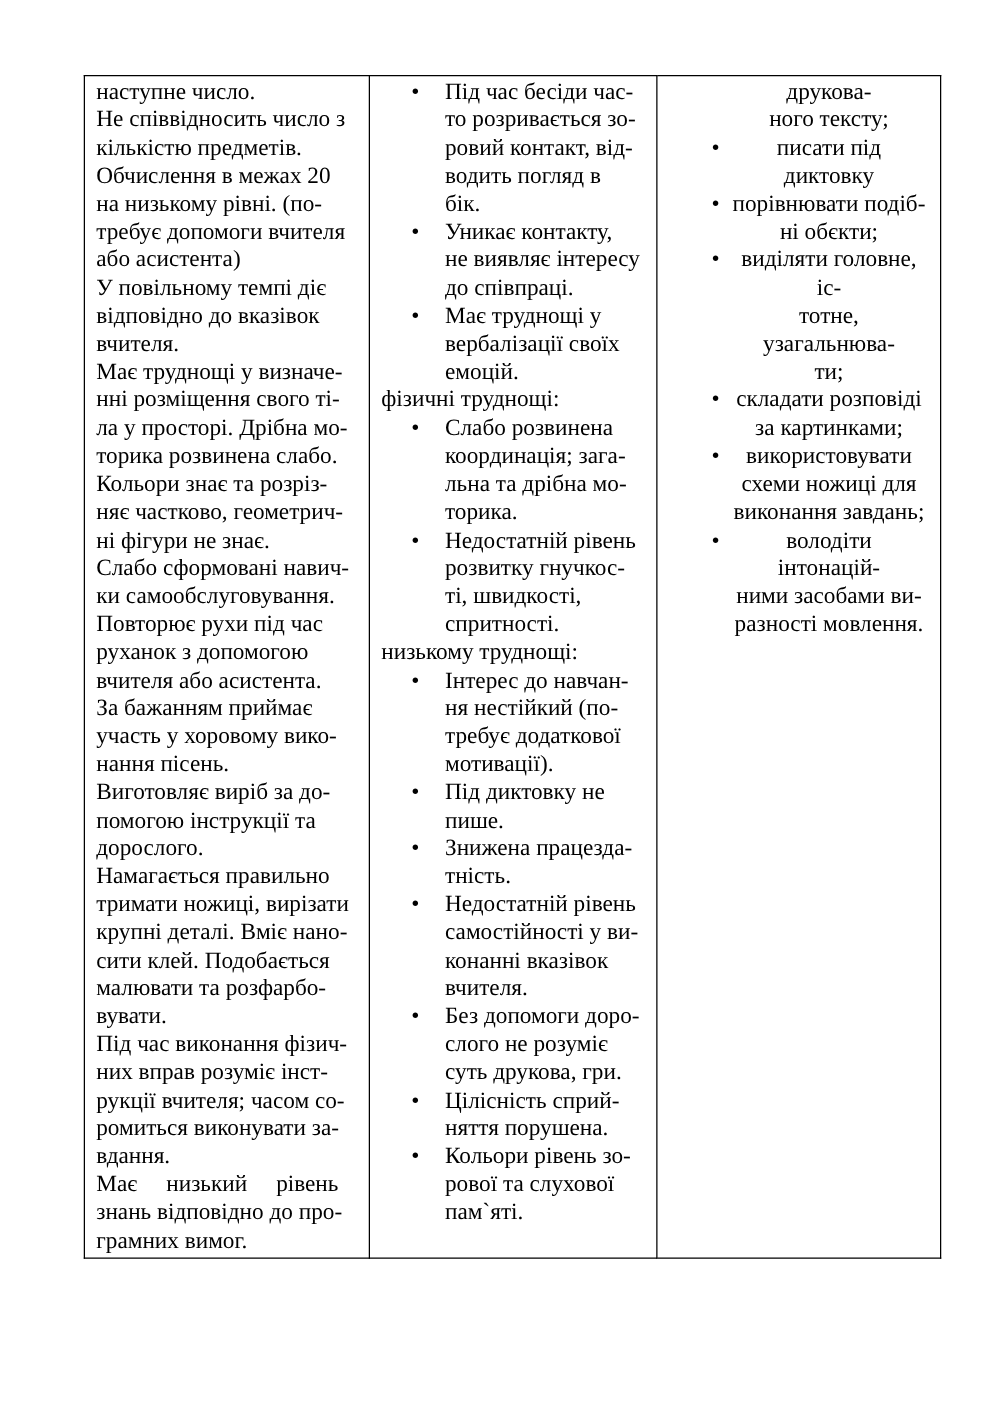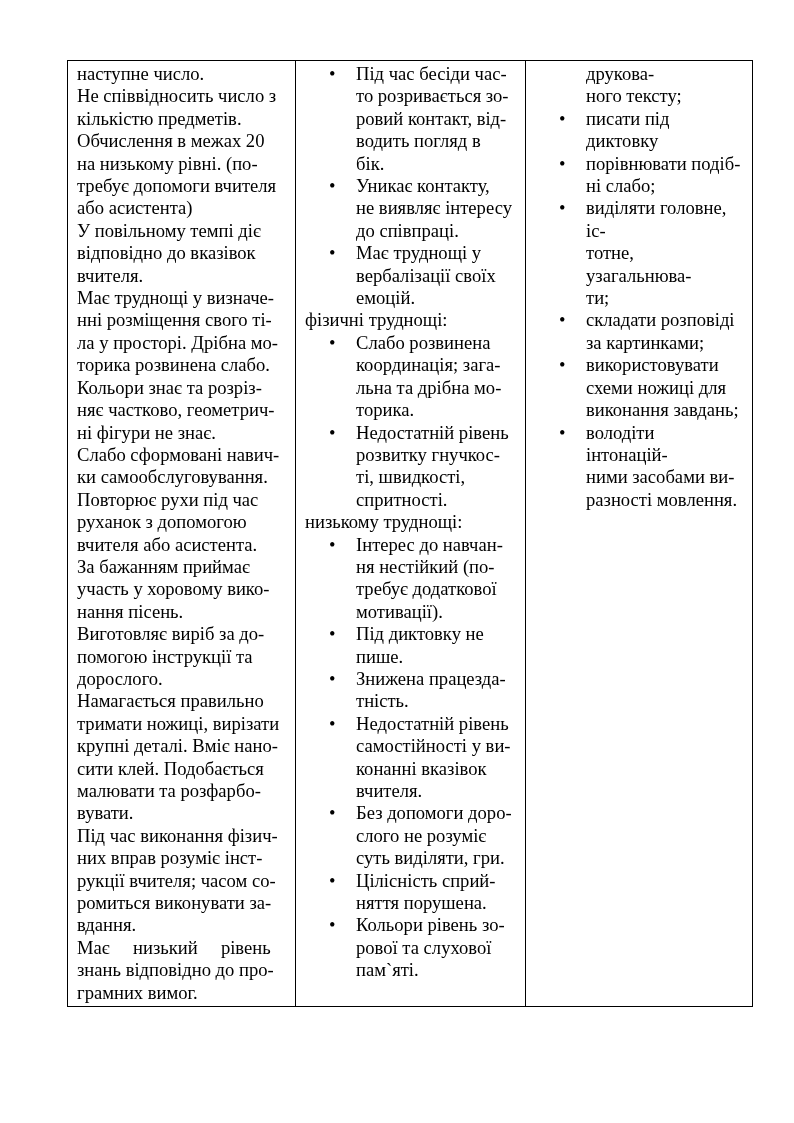--- a/index.html
+++ b/index.html
@@ -27,21 +27,21 @@
   }
   table.assessment-table td {
     border: 1px solid #000000;
     vertical-align: top;
     padding: 2px 12px 2px 9px;
     height: 936px;
     overflow: hidden;
   }
   td.col-1 { width: 206px; }
   td.col-2 { width: 208px; }
-  td.col-3 { width: 205px; }
+  td.col-3 { width: 205px; text-align: center; }
   .para {
     white-space: pre;
   }
   .bullet-item {
     display: flex;
     align-items: flex-start;
   }
   .bullet-marker {
     flex: 0 0 27px;
     margin-left: 24px;
@@ -170,21 +170,21 @@
           <span class="bullet-marker">•</span>
           <span class="bullet-text">Недостатній рівень
 самостійності у ви-
 конанні вказівок
 вчителя.</span>
         </div>
         <div class="bullet-item">
           <span class="bullet-marker">•</span>
           <span class="bullet-text">Без допомоги доро-
 слого не розуміє
-суть виділяти, гри.</span>
+суть друкова, гри.</span>
         </div>
         <div class="bullet-item">
           <span class="bullet-marker">•</span>
           <span class="bullet-text">Цілісність сприй-
 няття порушена.</span>
         </div>
         <div class="bullet-item">
           <span class="bullet-marker">•</span>
           <span class="bullet-text">Кольори рівень зо-
 рової та слухової
@@ -196,21 +196,21 @@
         <div class="continuation-text">друкова-
 ного тексту;</div>
         <div class="bullet-item">
           <span class="bullet-marker">•</span>
           <span class="bullet-text">писати під
 диктовку</span>
         </div>
         <div class="bullet-item">
           <span class="bullet-marker">•</span>
           <span class="bullet-text">порівнювати подіб-
-ні слабо;</span>
+ні обєкти;</span>
         </div>
         <div class="bullet-item">
           <span class="bullet-marker">•</span>
           <span class="bullet-text">виділяти головне,
 іс-
 тотне,
 узагальнюва-
 ти;</span>
         </div>
         <div class="bullet-item">

